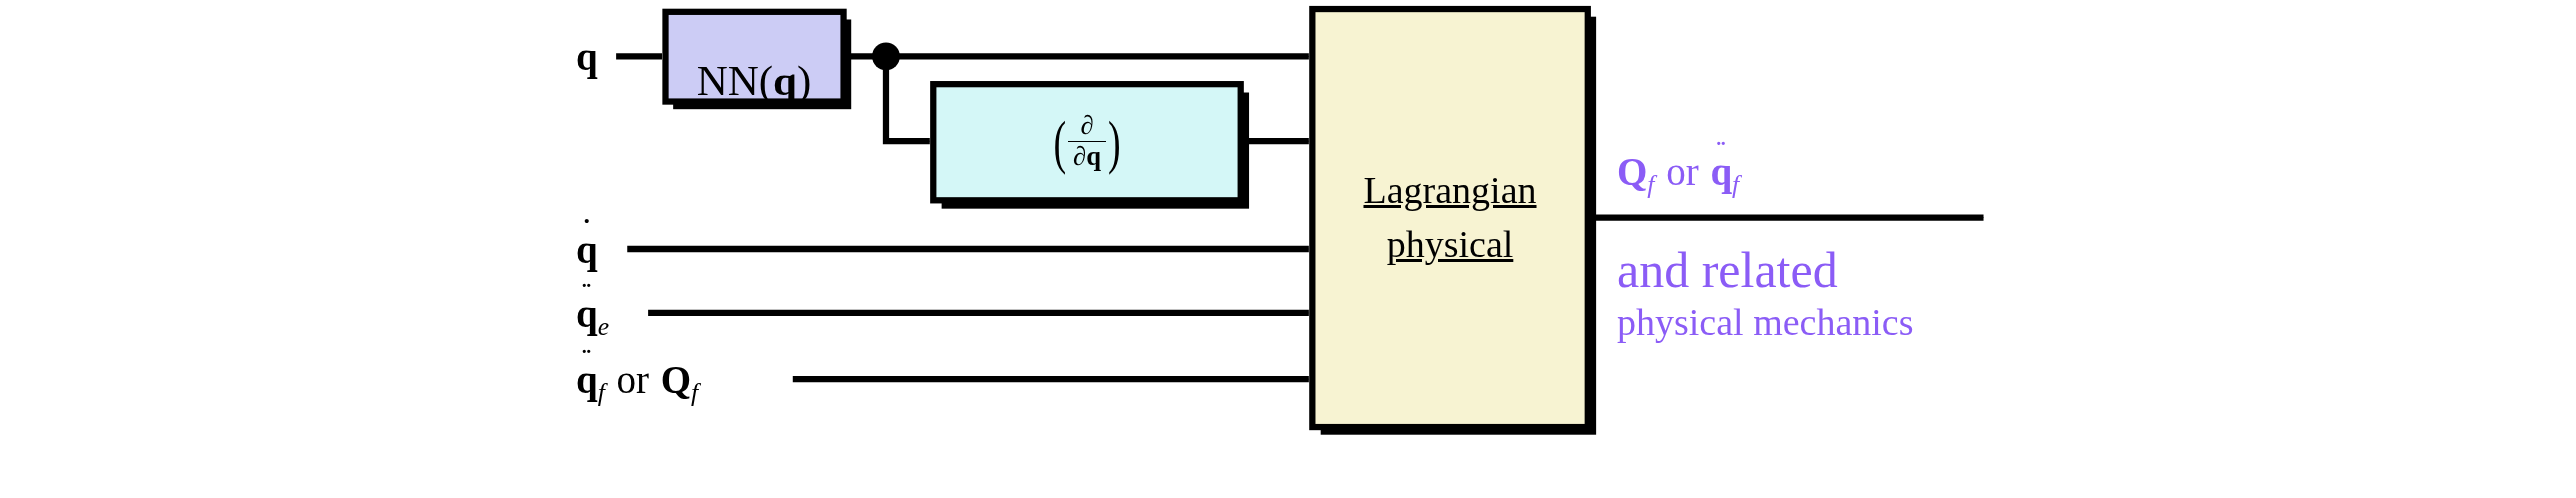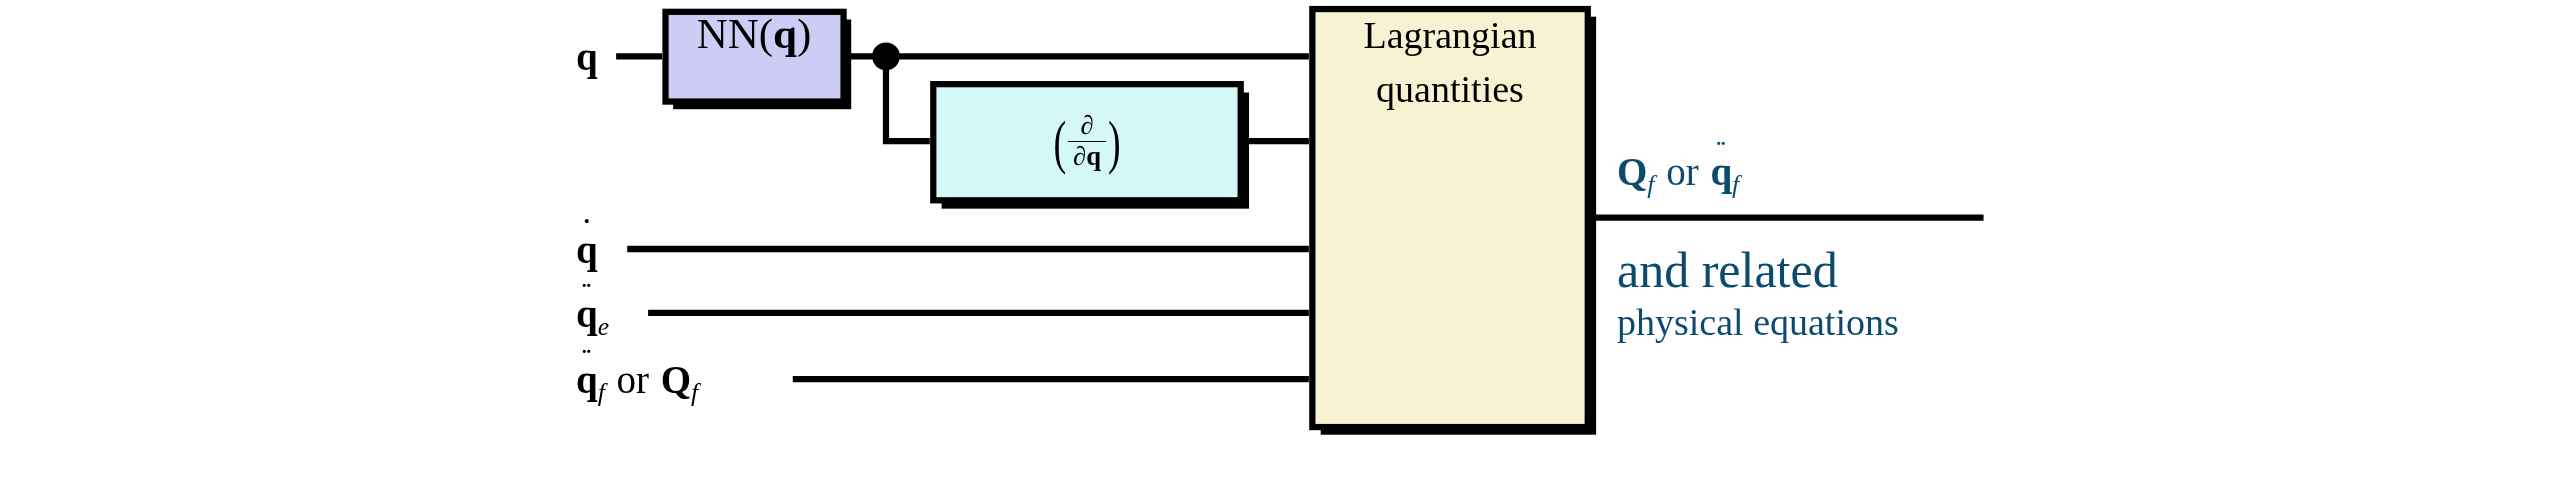--- a/index.html
+++ b/index.html
@@ -101,21 +101,21 @@
     transform: scaleY(1.55);
     transform-origin: center;
     font-weight: normal;
   }
   .lag-line {
     display: block;
   }
   .out-stack {
     position: absolute;
     white-space: nowrap;
-    color: #0c4a6e;
+    color: #8b5cf6;
     line-height: 1;
   }
 </style>
 </head>
 <body>
 
 <div id="diagram-root">
 
   <svg id="diagram-svg" viewBox="0 0 3700 716">
     <defs>
@@ -142,40 +142,40 @@
 
     <line x1="1783" y1="203" x2="1880" y2="203" stroke="#000000" stroke-width="9" marker-end="url(#arrowhead)"></line>
 
     <line x1="900" y1="358" x2="1880" y2="358" stroke="#000000" stroke-width="9" marker-end="url(#arrowhead)"></line>
     <line x1="930" y1="450" x2="1880" y2="450" stroke="#000000" stroke-width="9" marker-end="url(#arrowhead)"></line>
     <line x1="1138" y1="545" x2="1880" y2="545" stroke="#000000" stroke-width="9" marker-end="url(#arrowhead)"></line>
 
     <line x1="2282" y1="313" x2="2850" y2="313" stroke="#000000" stroke-width="9" marker-end="url(#arrowhead)"></line>
   </svg>
 
-  <div class="box-label" style="left:665px; top:12px; width:178px; height:90px; display:flex; align-items:flex-start; justify-content:center; font-size:43px;">
+  <div class="box-label" style="left:665px; top:12px; width:178px; height:90px; display:flex; align-items:flex-end; justify-content:center; font-size:43px;">
     <span>
       <span class="mathrm">NN(</span><span class="mathvar">q</span><span class="mathrm">)</span>
     </span>
   </div>
 
   <div class="box-label" style="left:933px; top:84px; width:308px; height:116px; display:flex; align-items:center; justify-content:center; font-size:38px;">
     <span style="display:inline-flex; align-items:center;">
         <span class="mathrm paren">(</span>
         <span class="frac">
           <span class="num" style="font-style:italic;">∂</span>
           <span class="den"><span style="font-style:italic;">∂</span><span class="mathvar">q</span></span>
         </span>
         <span class="mathrm paren">)</span>
     </span>
   </div>
 
-  <div class="box-label" style="left:1312px; top:9px; width:276px; height:418px; display:flex; flex-direction:column; align-items:center; justify-content:flex-start; font-size:38px; line-height:1.42;">
+  <div class="box-label" style="left:1312px; top:9px; width:276px; height:418px; display:flex; flex-direction:column; align-items:center; justify-content:center; font-size:38px; line-height:1.42;text-decoration:underline;">
     <span class="lag-line">Lagrangian</span>
-    <span class="lag-line">quantities</span>
+    <span class="lag-line">physical</span>
   </div>
 
   <div class="lbl" style="left:576px; top:37px; font-size:39px;">
     <span class="mathvar">q</span>
   </div>
 
   <div class="lbl" style="left:576px; top:230px; font-size:39px;">
     <span class="acc-wrap acc-dot"><span class="acc-mark">̇</span><span class="acc-base mathvar">q</span></span>
   </div>
 
@@ -189,17 +189,17 @@
 
   <div class="out-stack" style="left:1617px; top:152px; font-size:39px;">
     <span class="mathvar">Q</span><span class="sub">f</span><span class="mathrm" style="margin:0 0.30em;">or</span><span class="acc-wrap acc-ddot"><span class="acc-mark">̈</span><span class="acc-base mathvar">q</span></span><span class="sub">f</span>
   </div>
 
   <div class="out-stack" style="left:1617px; top:245px; font-size:50px;">
     <span class="mathrm">and related</span>
   </div>
 
   <div class="out-stack" style="left:1617px; top:303px; font-size:38px;">
-    <span class="mathrm">physical equations</span>
+    <span class="mathrm">physical mechanics</span>
   </div>
 
 </div>
 
 
 </body></html>

